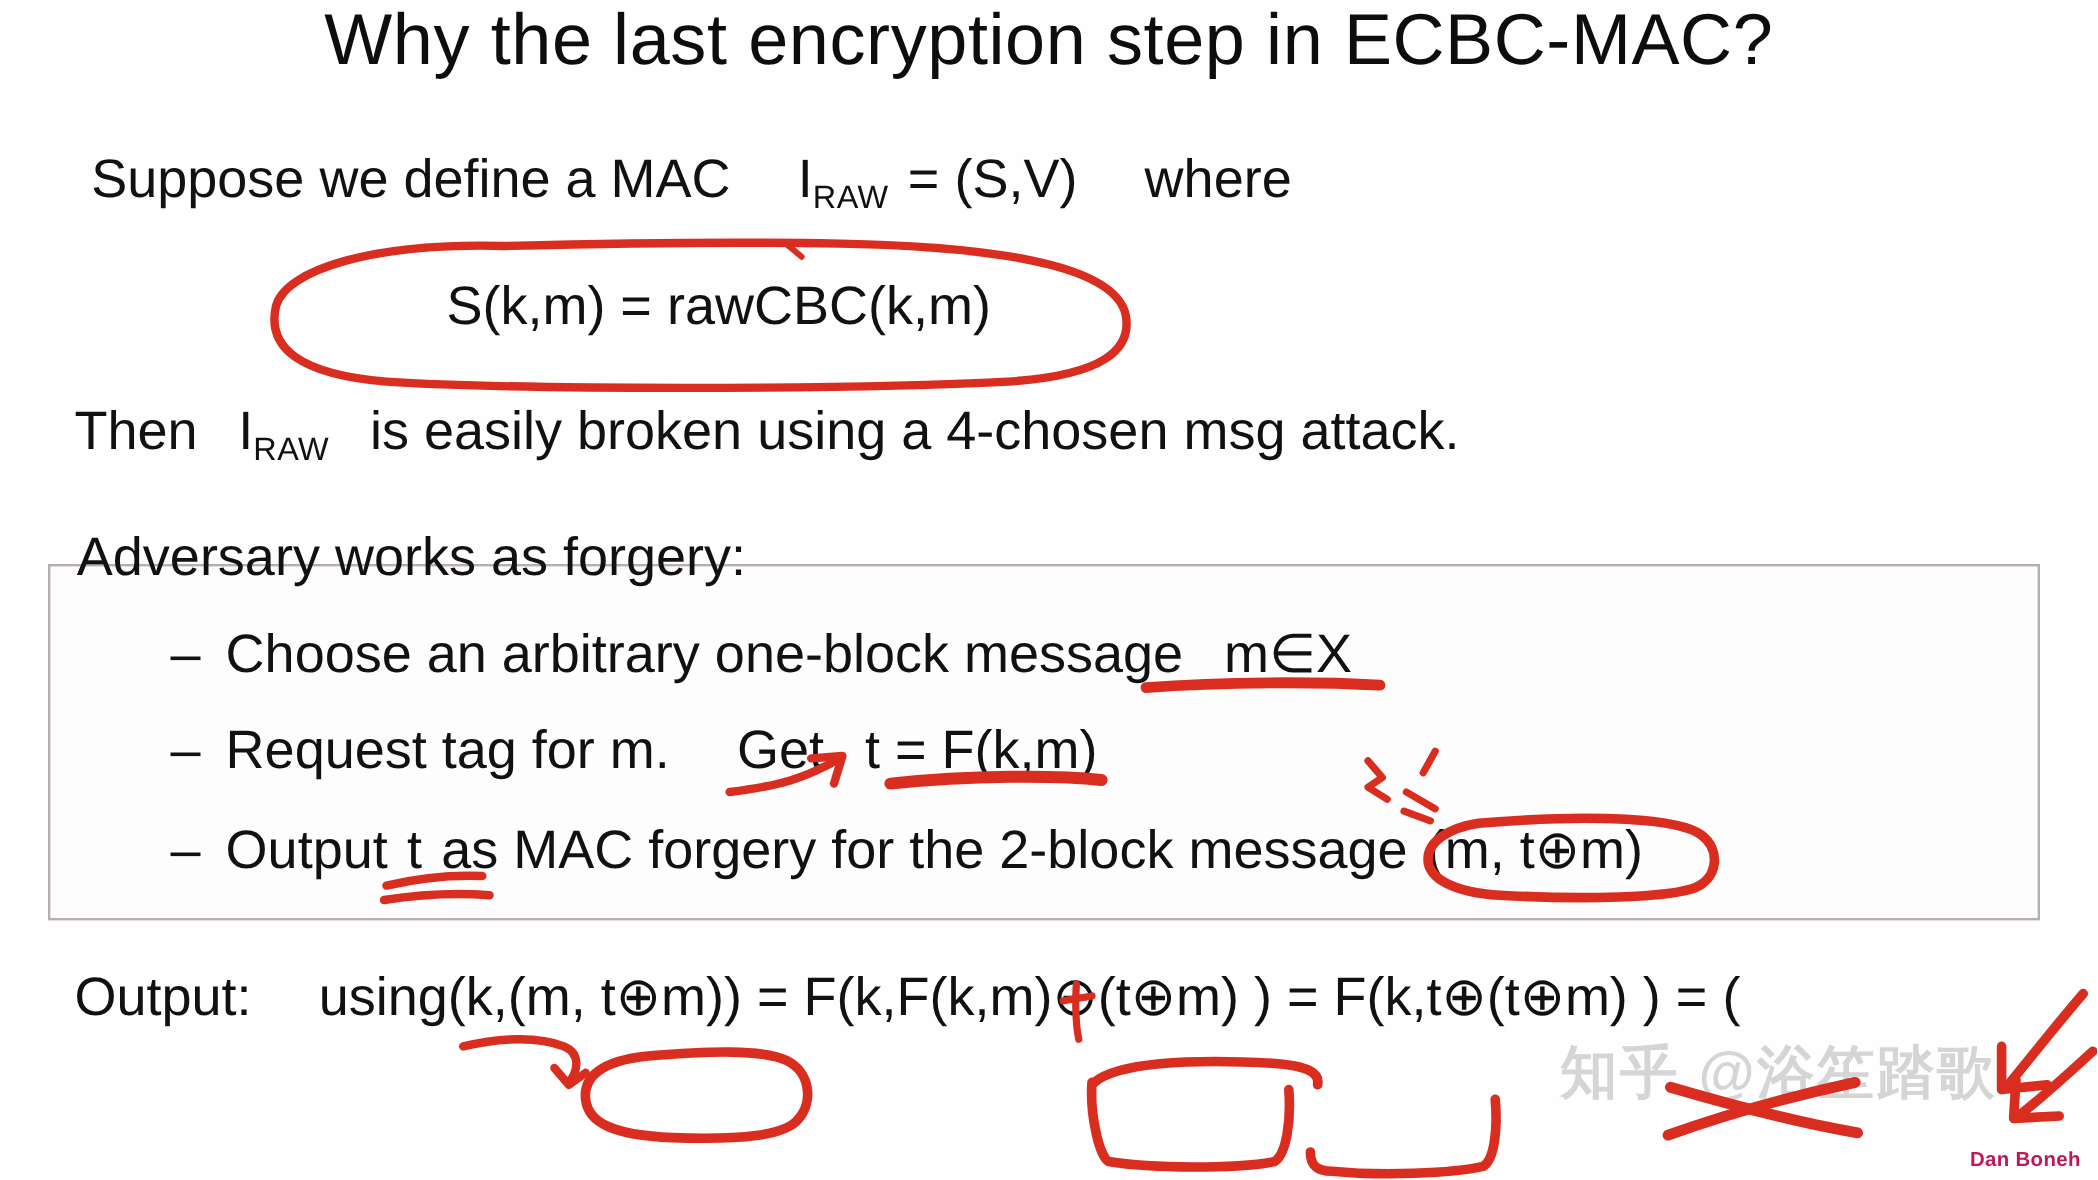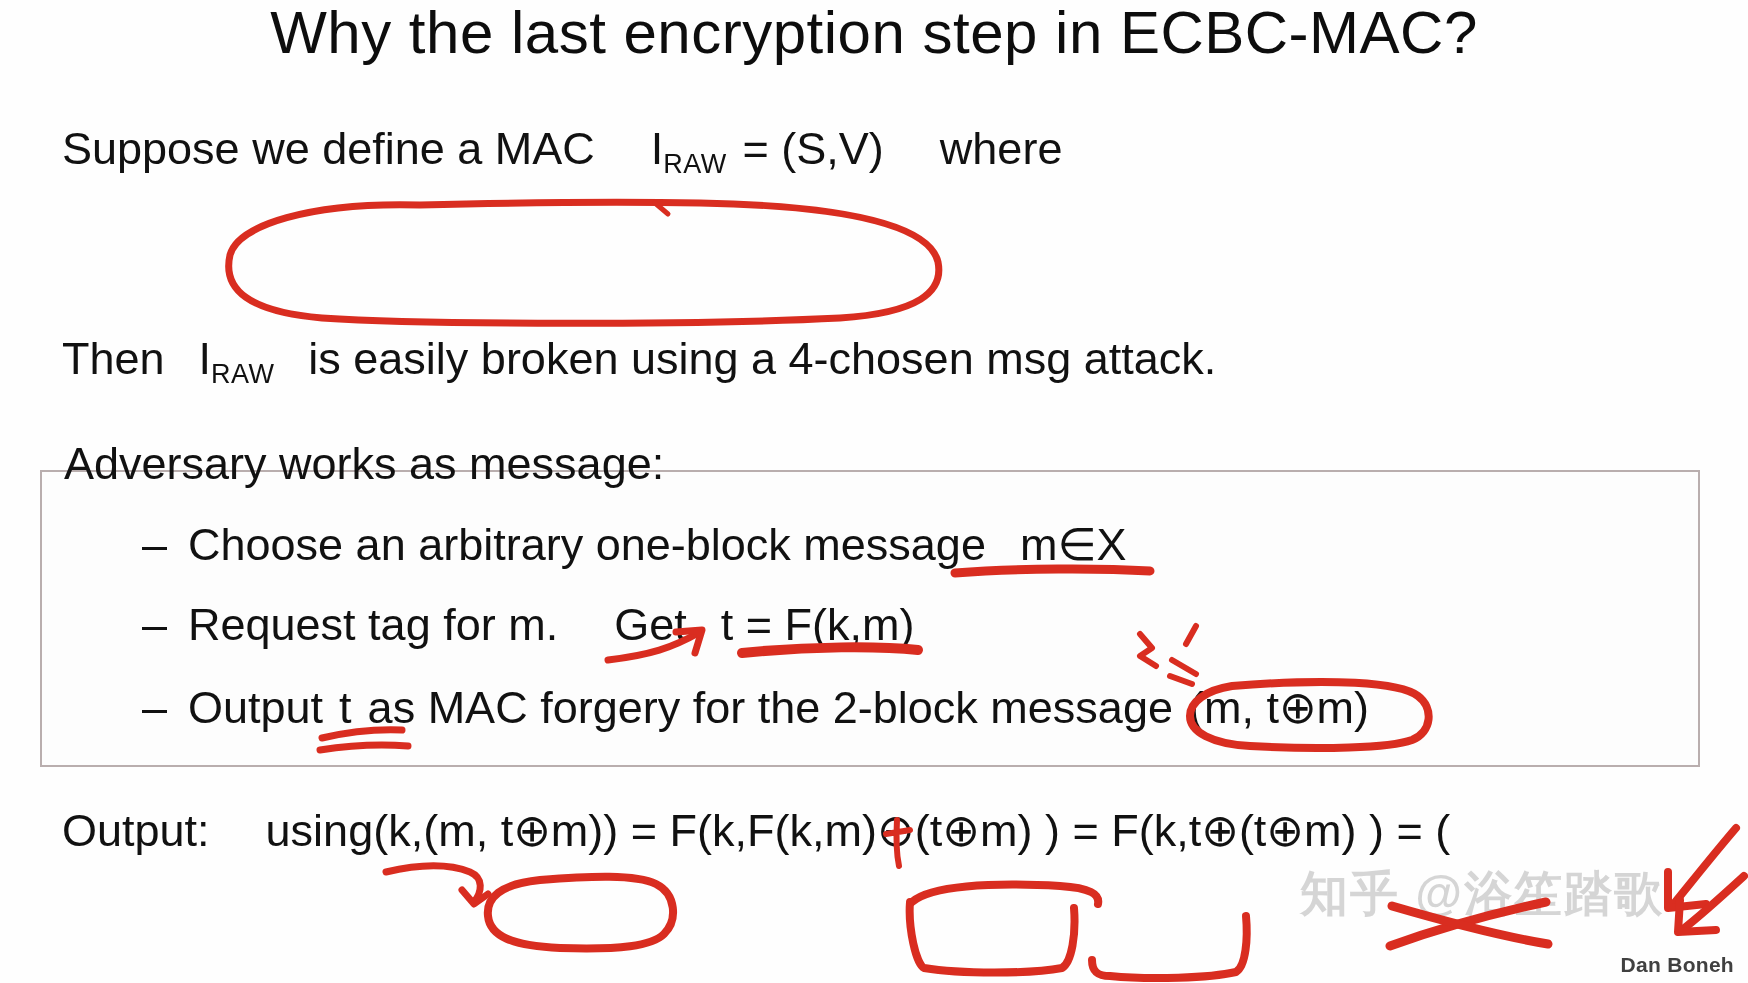--- a/index.html
+++ b/index.html
@@ -47,21 +47,21 @@
     vertical-align: baseline;
     position: relative;
     top: 9px;
     letter-spacing: 0.4px;
   }
   .gap-s { display: inline-block; width: 16px; }
   .gap-m { display: inline-block; width: 34px; }
   .gap-l { display: inline-block; width: 56px; }
 
   
-  #line-suppose { left: 62px;  top: 126px; }
+  #line-suppose { left: 76px;  top: 126px; }
   #line-formula { left: 372px; top: 232px; }
   #line-then    { left: 62px;  top: 336px; }
 
   
   #adversary-box {
     position: absolute;
     left: 40px;
     top: 470px;
     width: 1660px;
     height: 297px;
@@ -93,22 +93,22 @@
     left: 62px;
     top: 808px;
     font-size: 45px;
   }
 
   
   #credit {
     position: absolute;
     right: 14px;
     bottom: 6px;
-    font-size: 21px;
-    color: #404040;
+    font-size: 17px;
+    color: #be185d;
     font-weight: 600;
     letter-spacing: 0.3px;
   }
 
   
   #watermark {
     position: absolute;
     left: 1300px;
     top: 862px;
     font-size: 48px;
@@ -133,28 +133,29 @@
 <body>
 
 <div id="slide">
 
   <div class="slide-title">Why the last encryption step in ECBC-MAC?</div>
 
   <div class="body-line" id="line-suppose">
     <span>Suppose we define a MAC</span><span class="gap-l"></span><span>I</span><span class="sub">RAW</span><span class="gap-s"></span><span>=  (S,V)</span><span class="gap-l"></span><span>where</span>
   </div>
 
+  <div class="body-line" id="line-formula">S(k,m) = rawCBC(k,m)</div>
 
   <div class="body-line" id="line-then">
     <span>Then</span><span class="gap-m"></span><span>I</span><span class="sub">RAW</span><span class="gap-m"></span><span>is easily broken using a 4-chosen msg attack.</span>
   </div>
 
   <div id="adversary-box"></div>
 
-  <div id="adv-heading">Adversary works as message:</div>
+  <div id="adv-heading">Adversary works as forgery:</div>
 
   <div class="bullet-line" id="bullet-1">
     <span class="dash">–</span><span>Choose an arbitrary one-block message</span><span class="gap-m"></span><span>m∈X</span>
   </div>
 
   <div class="bullet-line" id="bullet-2">
     <span class="dash">–</span><span>Request tag for m.</span><span class="gap-l"></span><span>Get</span><span class="gap-m"></span><span>t = F(k,m)</span>
   </div>
 
   <div class="bullet-line" id="bullet-3">

